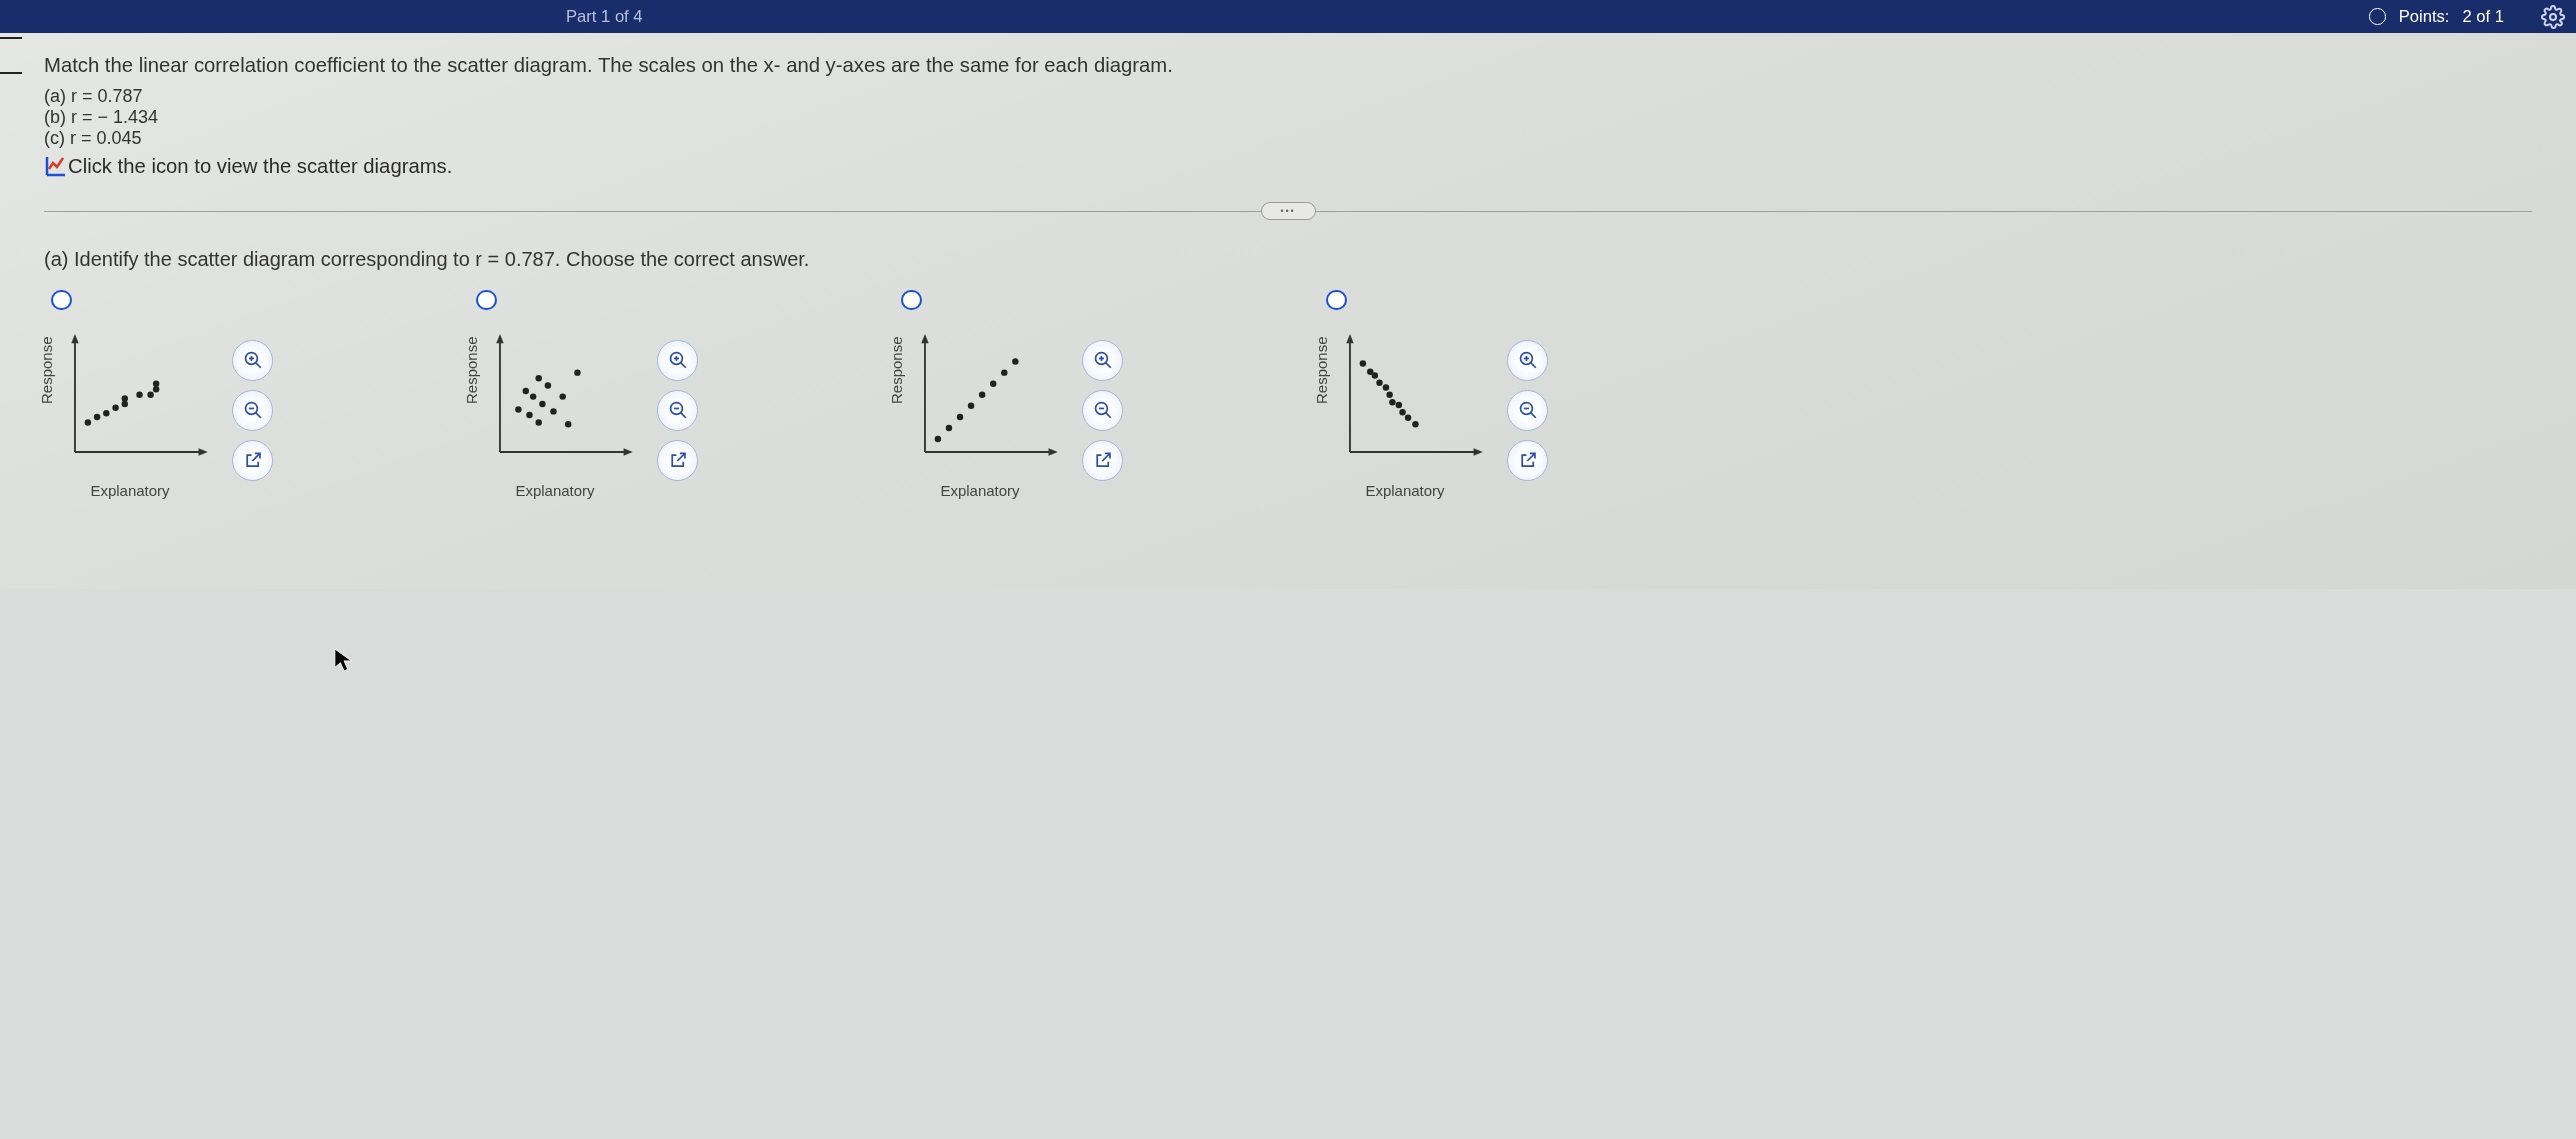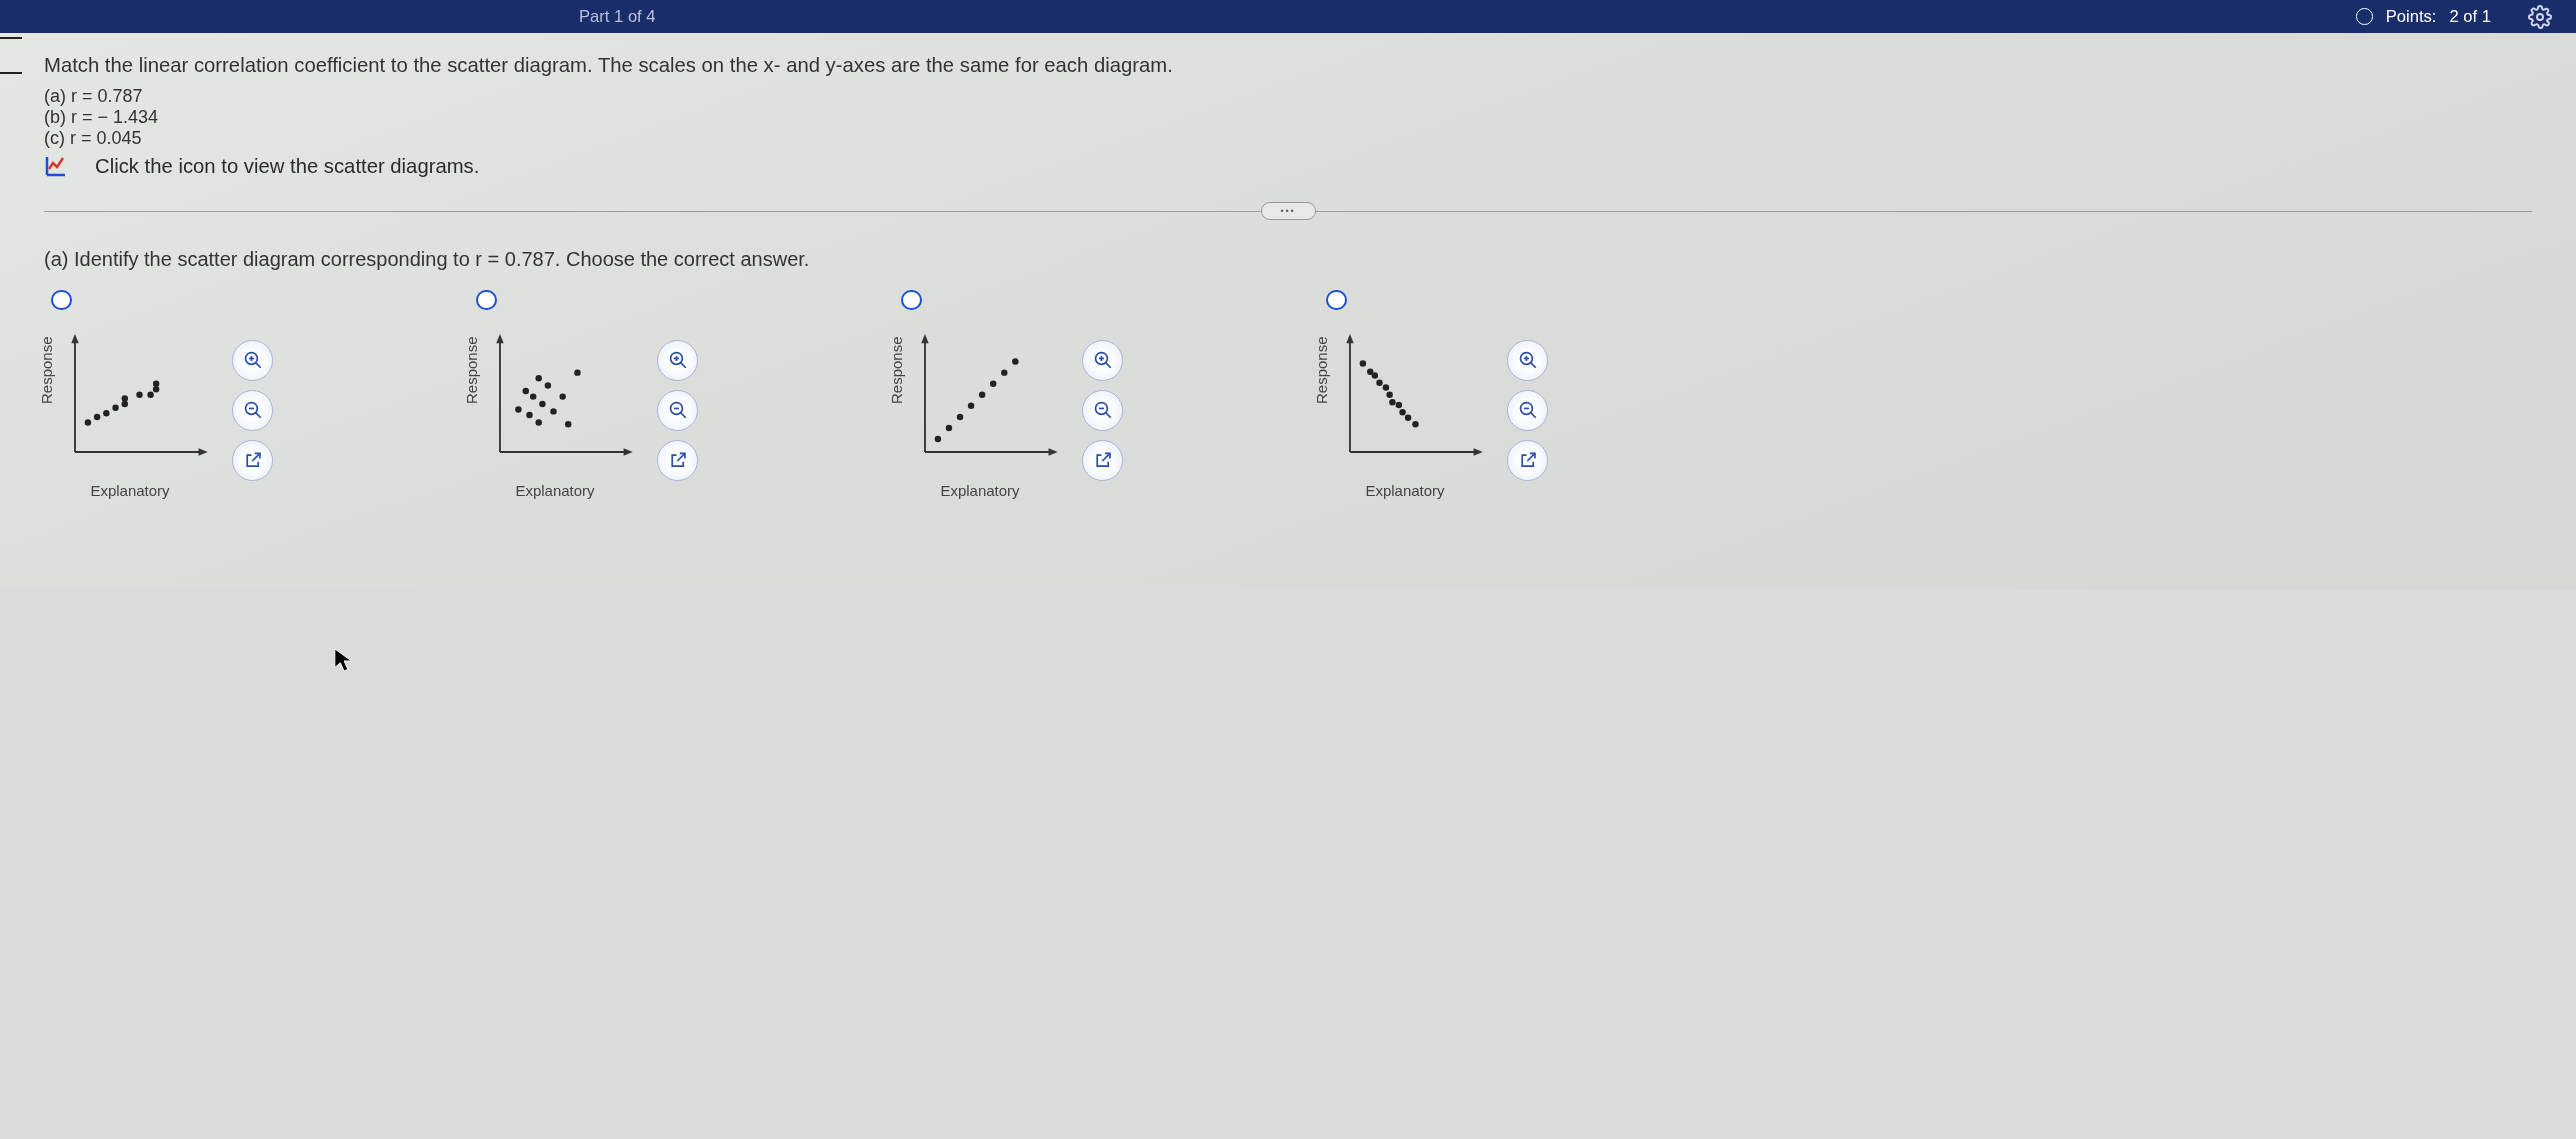--- a/index.html
+++ b/index.html
@@ -1,26 +1,26 @@
 <!DOCTYPE html>
 <html style="font-size:15px"><head>
 <meta charset="utf-8">
 <style>
 *{margin:0;padding:0;box-sizing:border-box}
 body{font-family:Arial,Helvetica,sans-serif;background:#d8dcdb;color:#222;width:2576px}
-.topbar{background:#1a2d6b;height:33px;display:flex;align-items:center;color:#fff;font-size:16.6px;padding:0 24px;justify-content:flex-end;gap:37px}
+.topbar{background:#1a2d6b;height:33px;display:flex;align-items:center;color:#fff;font-size:16.6px;padding:0 11px;justify-content:flex-end;gap:37px}
 .topbar .part{margin-right:auto;margin-left:555px;color:#b8c0e0}
 .topbar .points{display:flex;align-items:center;gap:13px}
 .topbar .points .circ{width:16.6px;height:16.6px;border:1.8px solid #fff;border-radius:50%}
 .gear{width:24px;height:24px;color:#cfd4f0}
 .content{padding:16.6px 44px;background:linear-gradient(160deg,#e5e7e4 0%,#dcdedb 40%,#d4d7d4 100%)}
 .intro{font-size:20.3px;color:#333;line-height:1.5}
 .opts{margin-top:5.5px}
 .opts div{font-size:18px;color:#333}
-.link-row{display:flex;align-items:center;gap:27px;margin-top:5.5px}
+.link-row{display:flex;align-items:center;gap:0;margin-top:5.5px}
 .chart-icon{color:#1b4fd6;width:24px;height:24px}
 .link-text{font-size:20.3px;color:#2b2b2b}
 hr.div{border:none;border-top:0.9px solid #9aa0a0;margin:33px 0 0 0}
 .dots-badge{width:55px;height:18.5px;border:0.9px solid #999;border-radius:9.2px;margin:-10.2px auto 0 auto;background:#e8e8e6;display:flex;align-items:center;justify-content:center;font-size:9.2px;letter-spacing:1.8px;color:#666}
 .qa{margin-top:28px;font-size:20px;color:#333}
 .choices{display:flex;gap:203px;margin-top:18.5px;padding-left:7.4px}
 .choice{display:flex;flex-direction:column;align-items:flex-start;gap:11px}
 .radio{width:20.3px;height:20.3px;border:2.8px solid #1b4fd6;border-radius:50%;background:#fff}
 .plot-wrap{display:flex;align-items:flex-start;gap:15px;margin-top:9.2px}
 .plot{width:166px;height:148px;position:relative}

